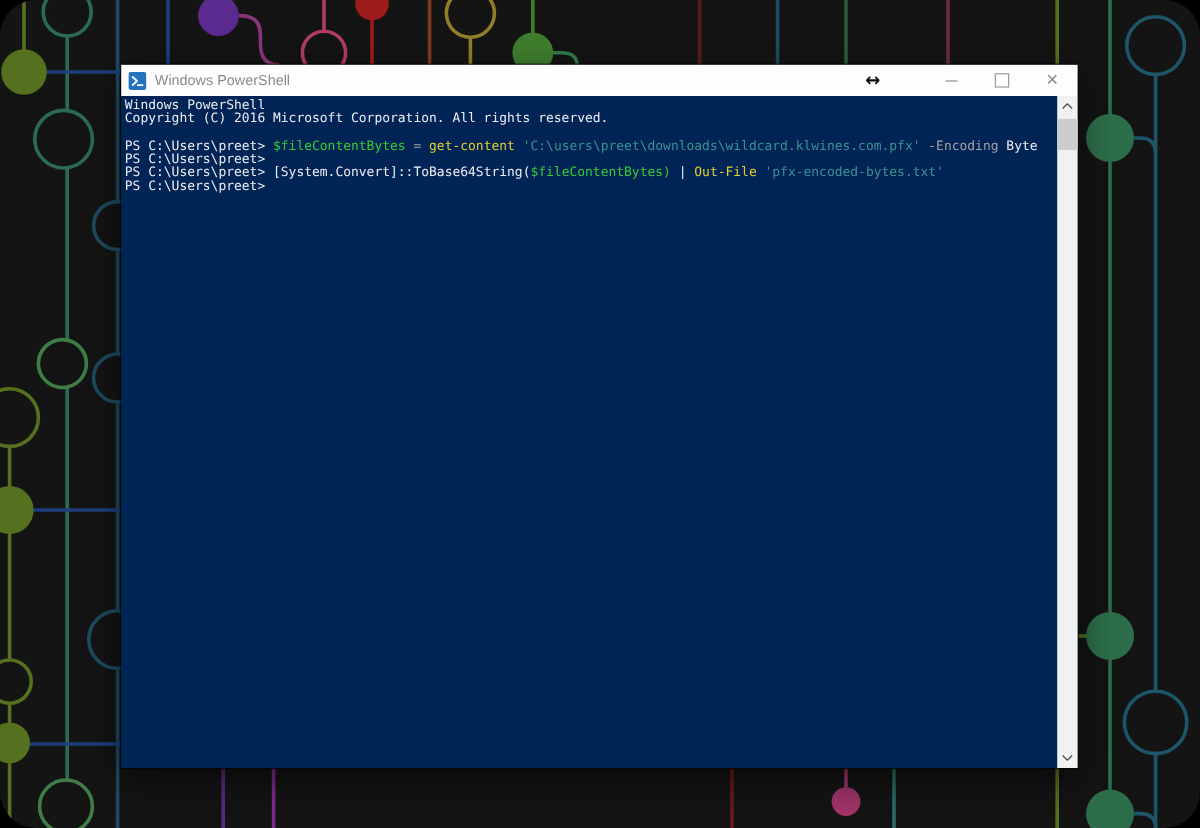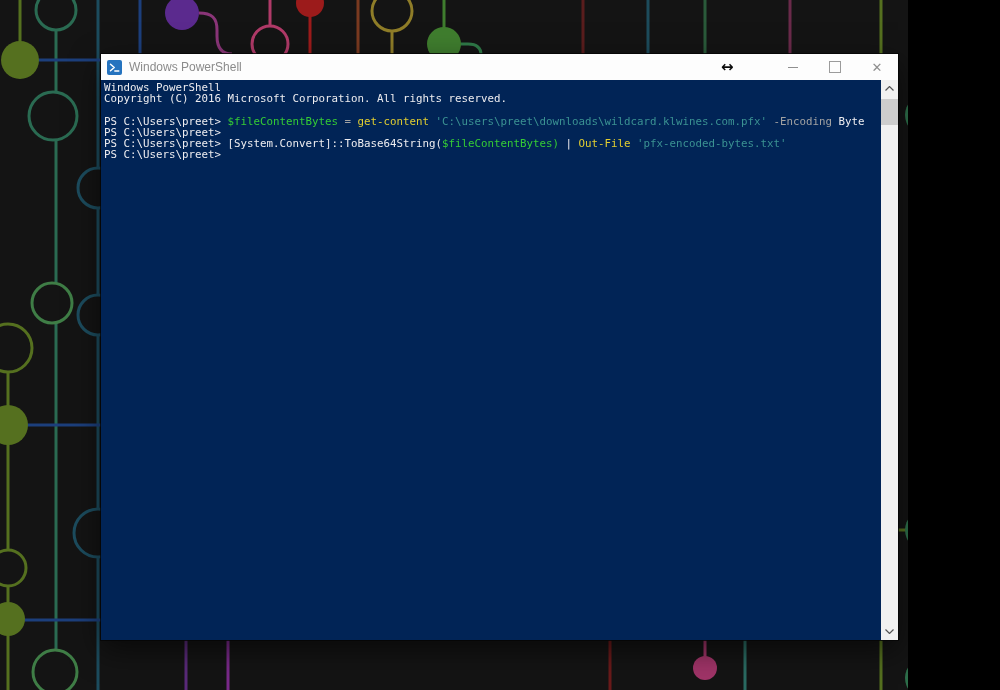--- a/index.html
+++ b/index.html
@@ -1,17 +1,17 @@
 <!DOCTYPE html>
 <html><head>
 <meta charset="utf-8">
 <style>
   html,body{margin:0;padding:0;background:#000;}
-  .screen{position:relative;width:908px;height:690px;background:#141414;overflow:hidden;
-          font-family:"Liberation Sans",sans-serif;}
+  .screen{position:relative;width:1000px;height:690px;background:#141414;overflow:hidden;
+          font-family:"Liberation Sans",sans-serif;border-radius:30px;}
   .wallpaper{position:absolute;left:0;top:0;}
 
   
   .window{position:absolute;left:101px;top:54px;width:797px;height:586px;
           box-shadow:0 0 0 1px rgba(5,5,5,.8), 0 10px 28px rgba(0,0,0,.55);}
   .titlebar{position:relative;height:26px;background:#fdfdfd;display:flex;align-items:center;}
   .ps-icon{margin-left:6px;flex:0 0 auto;}
   .title{margin-left:7px;font-size:12px;color:#8b8b8b;white-space:nowrap;}
   .resize-cursor{position:absolute;left:620px;top:1px;font-family:"DejaVu Sans",sans-serif;
                  font-weight:700;font-size:15px;color:#0a0a0a;line-height:24px;}

